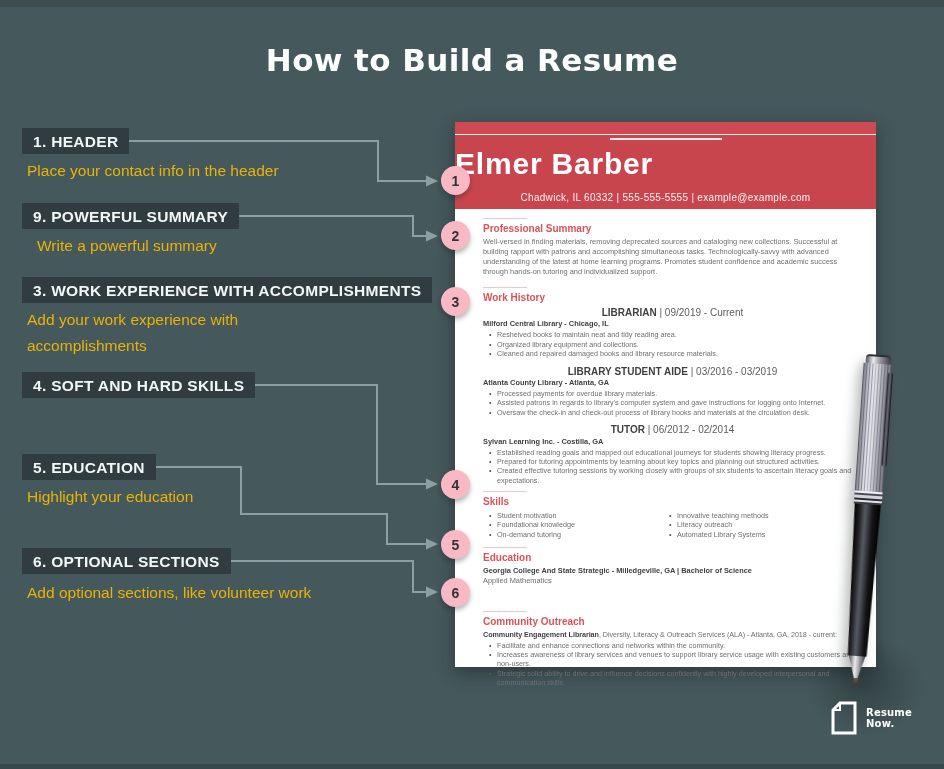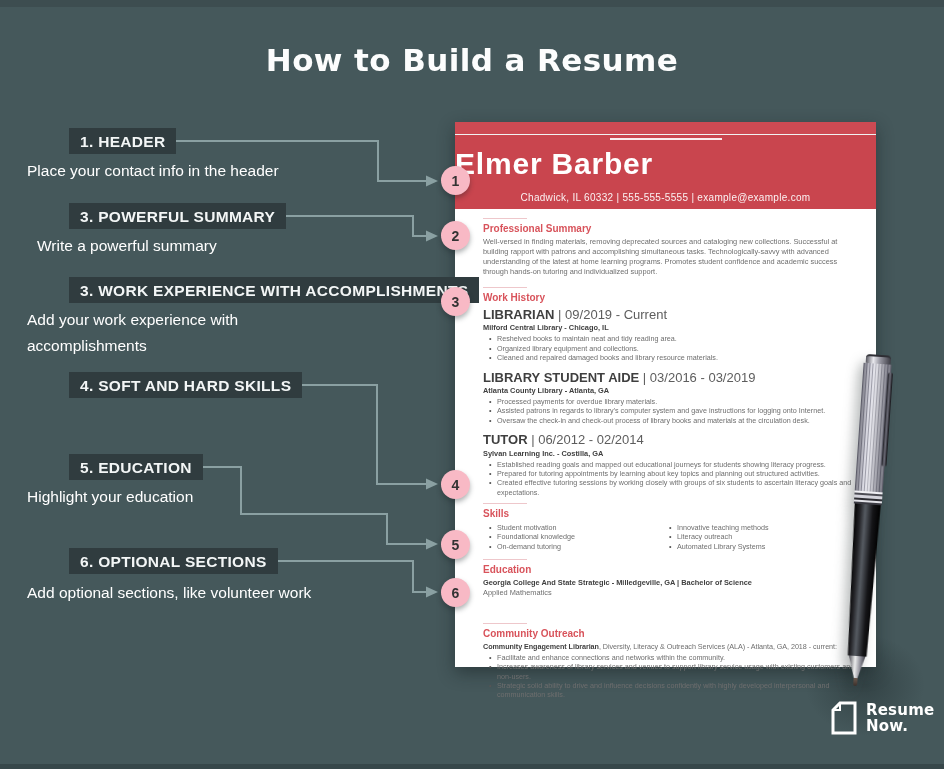--- a/index.html
+++ b/index.html
@@ -9,22 +9,22 @@
   .stage { position:relative; width:944px; height:769px; background:#45585b; overflow:hidden; }
   .strip-top { position:absolute; top:0; left:0; width:100%; height:7px; background:#3d4d50; }
   .strip-bottom { position:absolute; bottom:0; left:0; width:100%; height:5px; background:#37474a; }
 
   .main-title { position:absolute; top:42px; left:0; width:100%; text-align:center;
     font-size:31px; font-weight:bold; color:#fcfdfd; letter-spacing:0.4px;
     font-family:"DejaVu Sans","Liberation Sans",sans-serif; }
 
   
   .step-box { position:absolute; background:#303c3f; color:#f3f6f6; font-weight:bold;
-    font-size:15.5px; letter-spacing:0.3px; padding:5px 11px 4px; line-height:1.1; z-index:3;margin-left:47px; }
-  .step-desc { position:absolute; color:#ffffff; font-size:15.5px; line-height:1.65; z-index:3; }
+    font-size:15.5px; letter-spacing:0.3px; padding:5px 11px 4px; line-height:1.1; z-index:3; }
+  .step-desc { position:absolute; color:#eab308; font-size:15.5px; line-height:1.65; z-index:3; }
 
   .s1 { left:22px; top:128px; }
   .s2 { left:22px; top:203px; }
   .s3 { left:22px; top:277px; }
   .s4 { left:22px; top:372px; }
   .s5 { left:22px; top:454px; }
   .s6 { left:22px; top:548px; }
   .d1 { left:27px; top:158px; }
   .d2 { left:37px; top:233px; }
   .d3 { left:27px; top:307px; width:270px; }
@@ -53,21 +53,21 @@
     font-size:30px; font-weight:bold; color:#fff; letter-spacing:0.8px; }
   .resume-contact { position:absolute; top:70px; width:100%; text-align:center;
     font-size:10px; color:rgba(255,255,255,0.93); letter-spacing:0.3px; }
 
   .page-body { padding:9px 14px 0 28px; }
   .sec-divider { width:44px; border-top:1px solid #eec7cb; margin:0 0 4px; }
   .sec-head { font-size:10px; font-weight:bold; color:#d8535b; margin:0 0 3px; }
   .summary-text { font-size:7.4px; line-height:1.35; color:#6e6e6e; margin:0 0 10px; width:374px; }
 
   .job { margin-bottom:6px; }
-  .job-line { font-size:13px; color:#3f3f3f; line-height:1.35; }
+  .job-line { font-size:10px; color:#3f3f3f; line-height:1.35;text-align:center; }
   .job-title { font-weight:bold; }
   .job-dates { color:#5d5d5d; }
   .job-company { font-size:7.4px; font-weight:bold; color:#3f3f3f; line-height:1.35; }
   .bullets { list-style:none; margin:1px 0 0; padding-left:6px; }
   .bullets li { font-size:7.2px; line-height:1.3; color:#6e6e6e; padding-left:8px; position:relative; }
   .bullets li::before { content:"•"; position:absolute; left:0; top:0; color:#555; }
   .work-section { margin-bottom:5px; }
 
   .skills-cols { display:flex; margin-bottom:8px; }
   .skills-cols ul:first-child { width:180px; }
@@ -99,21 +99,21 @@
     background:linear-gradient(90deg,#000,#232327 22%,#565b62 42%,#141417 72%,#000);
     clip-path:polygon(0 0,100% 0,86% 100%,14% 100%); }
   .pen-tip { width:18px; height:22px;
     background:linear-gradient(90deg,#3e3e46,#eceded 40%,#8d8d97 70%,#33333b);
     clip-path:polygon(4% 0,96% 0,60% 100%,40% 100%); }
   .pen-point { width:4px; height:8px; background:linear-gradient(180deg,#6b5a50,#3b2f29); border-radius:0 0 2px 2px; }
 
   
   .logo { position:absolute; left:830px; top:701px; display:flex; align-items:center; z-index:3; }
   .logo-icon { margin-right:8px; }
-  .logo-text { color:#fff; font-size:15px; font-weight:bold; line-height:1.1; letter-spacing:0.2px;
+  .logo-text { color:#fff; font-size:10px; font-weight:bold; line-height:1.1; letter-spacing:0.2px;
     font-family:"DejaVu Sans","Liberation Sans",sans-serif; }
 </style>
 </head>
 <body>
 
 <div class="stage">
   <div class="strip-top"></div>
   <div class="strip-bottom"></div>
 
   <div class="main-title">How to Build a Resume</div>
@@ -131,21 +131,21 @@
       <polygon points="438,236 426,230.5 426,241.5"></polygon>
       <polygon points="438,484 426,478.5 426,489.5"></polygon>
       <polygon points="438,544 426,538.5 426,549.5"></polygon>
       <polygon points="438,592 426,586.5 426,597.5"></polygon>
     </g>
   </svg>
 
   <div class="step-box s1">1. HEADER</div>
   <div class="step-desc d1">Place your contact info in the header</div>
 
-  <div class="step-box s2">3. POWERFUL SUMMARY</div>
+  <div class="step-box s2">9. POWERFUL SUMMARY</div>
   <div class="step-desc d2">Write a powerful summary</div>
 
   <div class="step-box s3">3. WORK EXPERIENCE WITH ACCOMPLISHMENTS</div>
   <div class="step-desc d3">Add your work experience with accomplishments</div>
 
   <div class="step-box s4">4. SOFT AND HARD SKILLS</div>
 
   <div class="step-box s5">5. EDUCATION</div>
   <div class="step-desc d5">Highlight your education</div>
 

